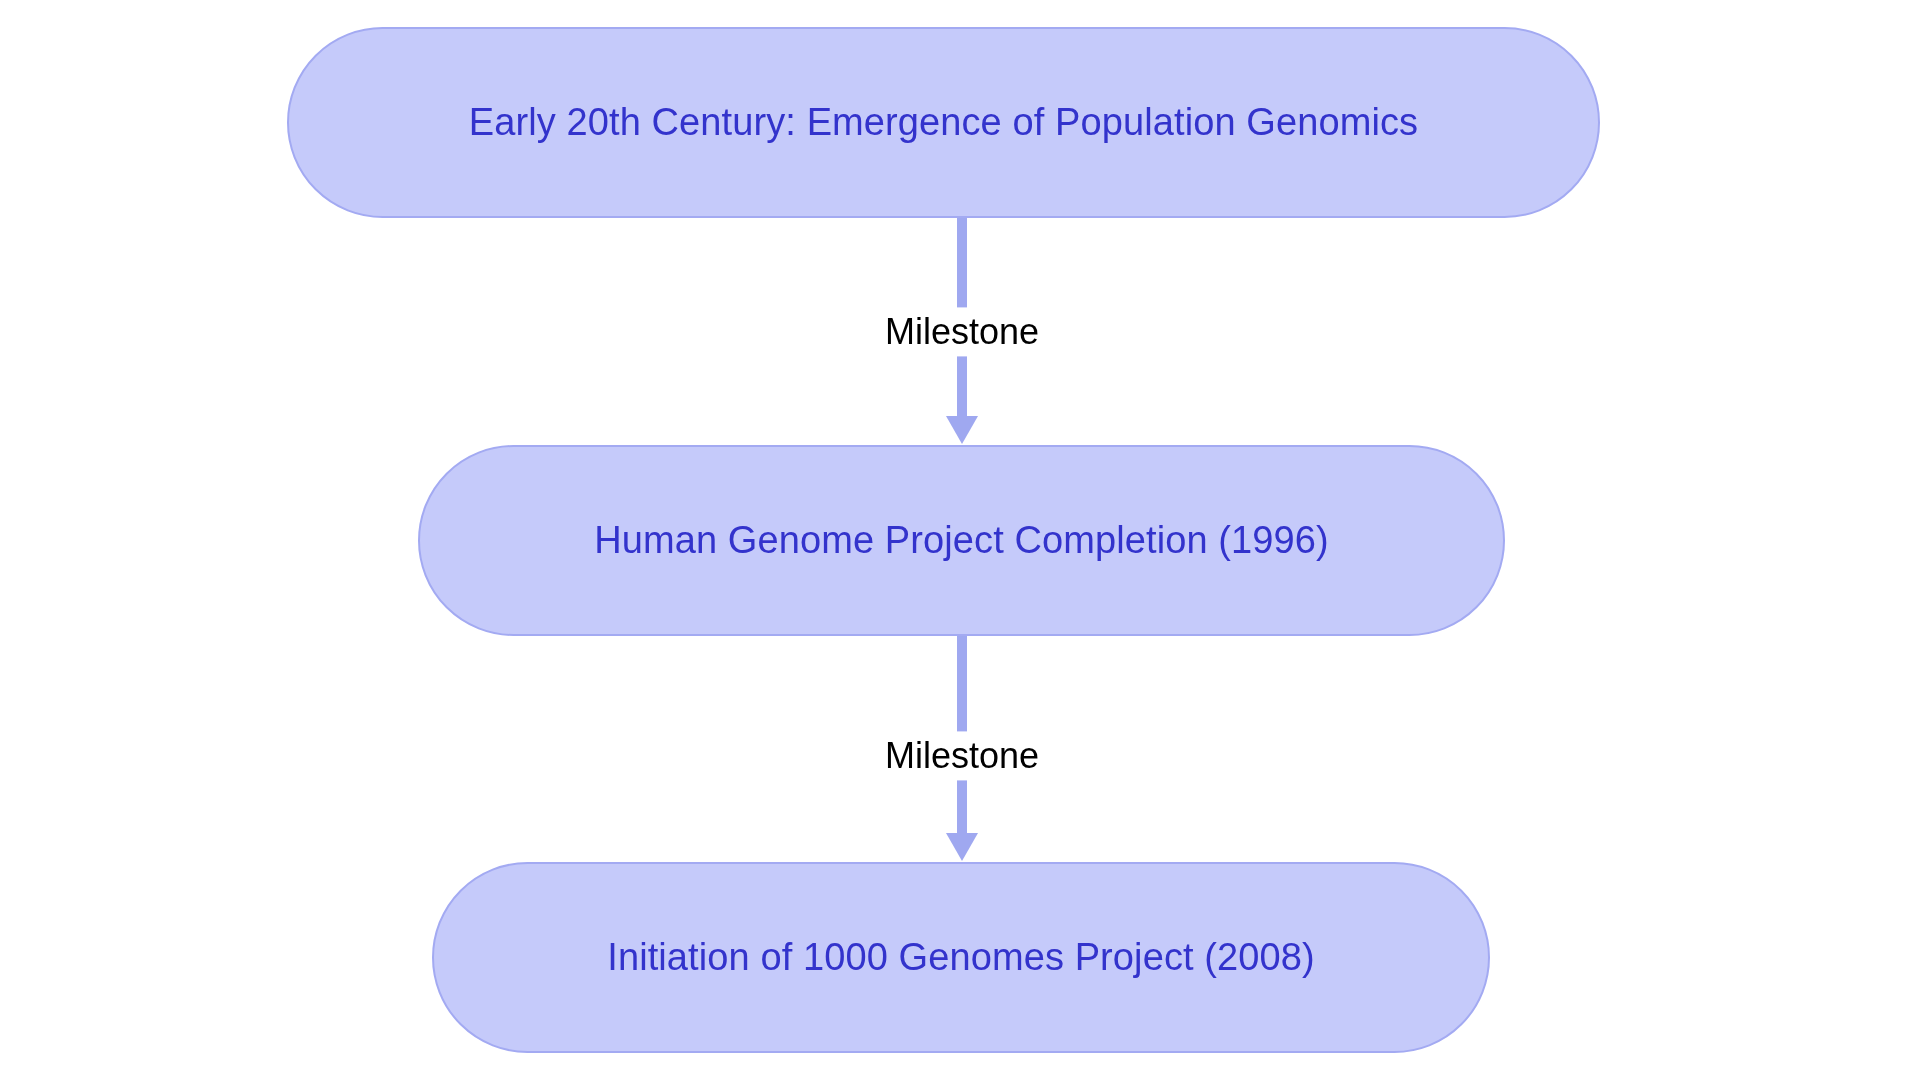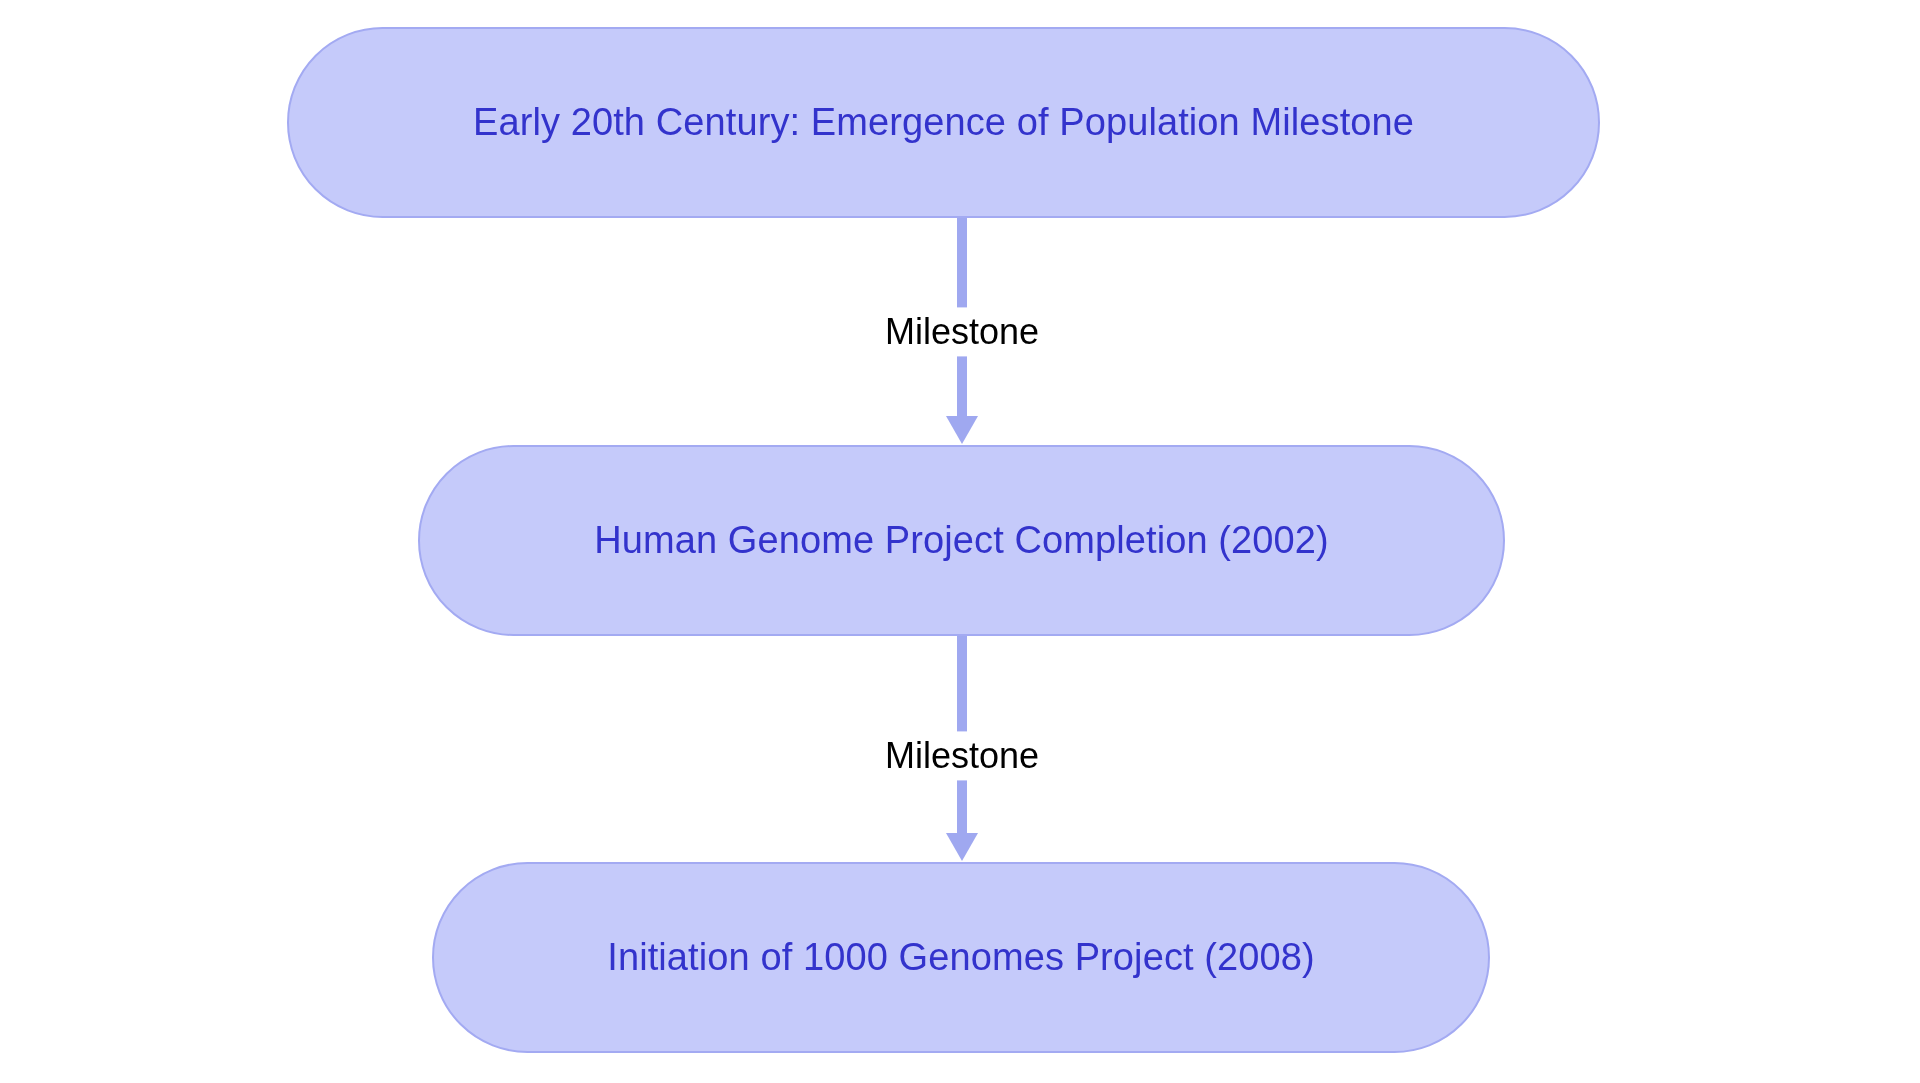--- a/index.html
+++ b/index.html
@@ -83,25 +83,25 @@
     <line x1="962" y1="218" x2="962" y2="416" stroke="#9fa8f0" stroke-width="10"></line>
     <polygon points="946,416 978,416 962,444" fill="#9fa8f0"></polygon>
   </svg>
 
   <svg class="edge" id="edge-1-svg" viewBox="0 0 1920 1083" width="1920" height="1083" xmlns="http://www.w3.org/2000/svg">
     <line x1="962" y1="636" x2="962" y2="833" stroke="#9fa8f0" stroke-width="10"></line>
     <polygon points="946,833 978,833 962,861" fill="#9fa8f0"></polygon>
   </svg>
 
   <div class="node" id="node-0">
-    <span class="node-label">Early 20th Century: Emergence of Population Milestone</span>
+    <span class="node-label">Early 20th Century: Emergence of Population Genomics</span>
   </div>
 
   <div class="node" id="node-1">
-    <span class="node-label">Human Genome Project Completion (2002)</span>
+    <span class="node-label">Human Genome Project Completion (1996)</span>
   </div>
 
   <div class="node" id="node-2">
     <span class="node-label">Initiation of 1000 Genomes Project (2008)</span>
   </div>
 
   <div class="edge-label" id="edge-label-0">Milestone</div>
 
   <div class="edge-label" id="edge-label-1">Milestone</div>
 

